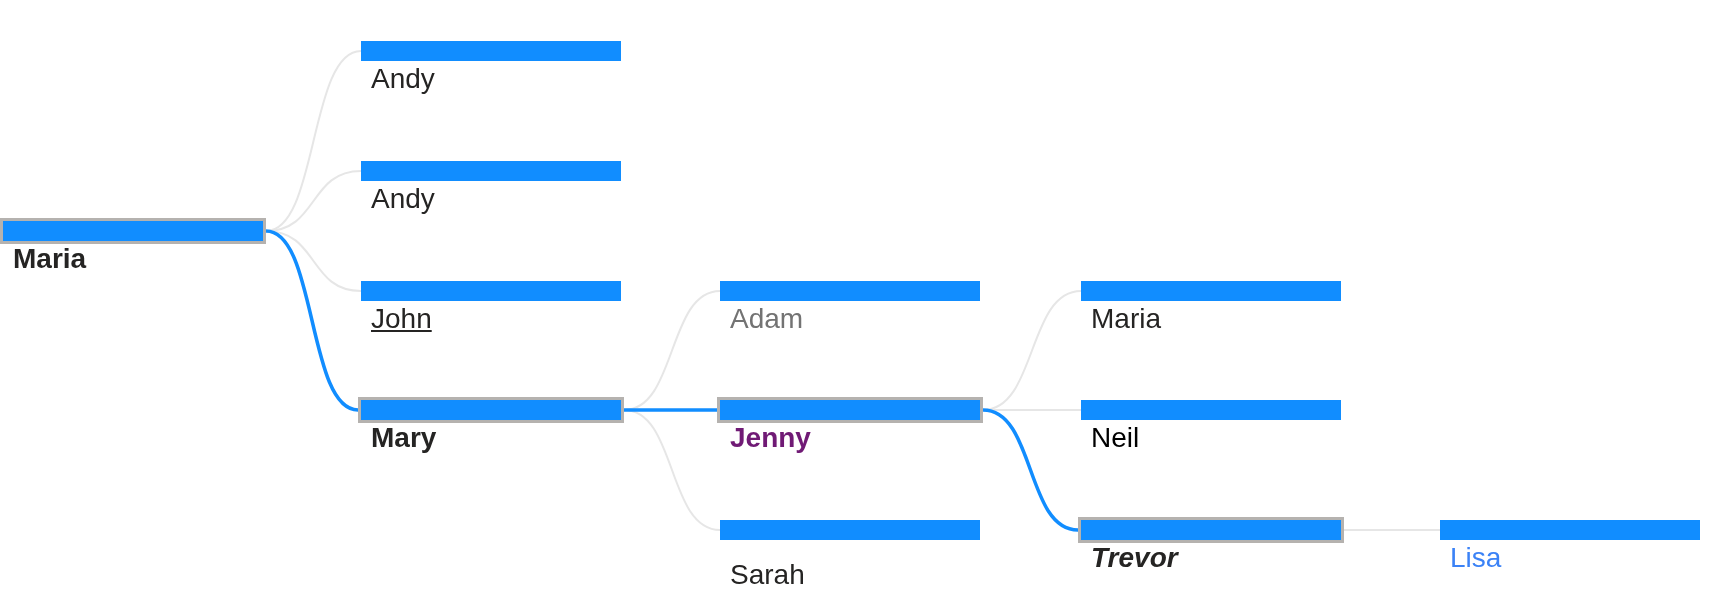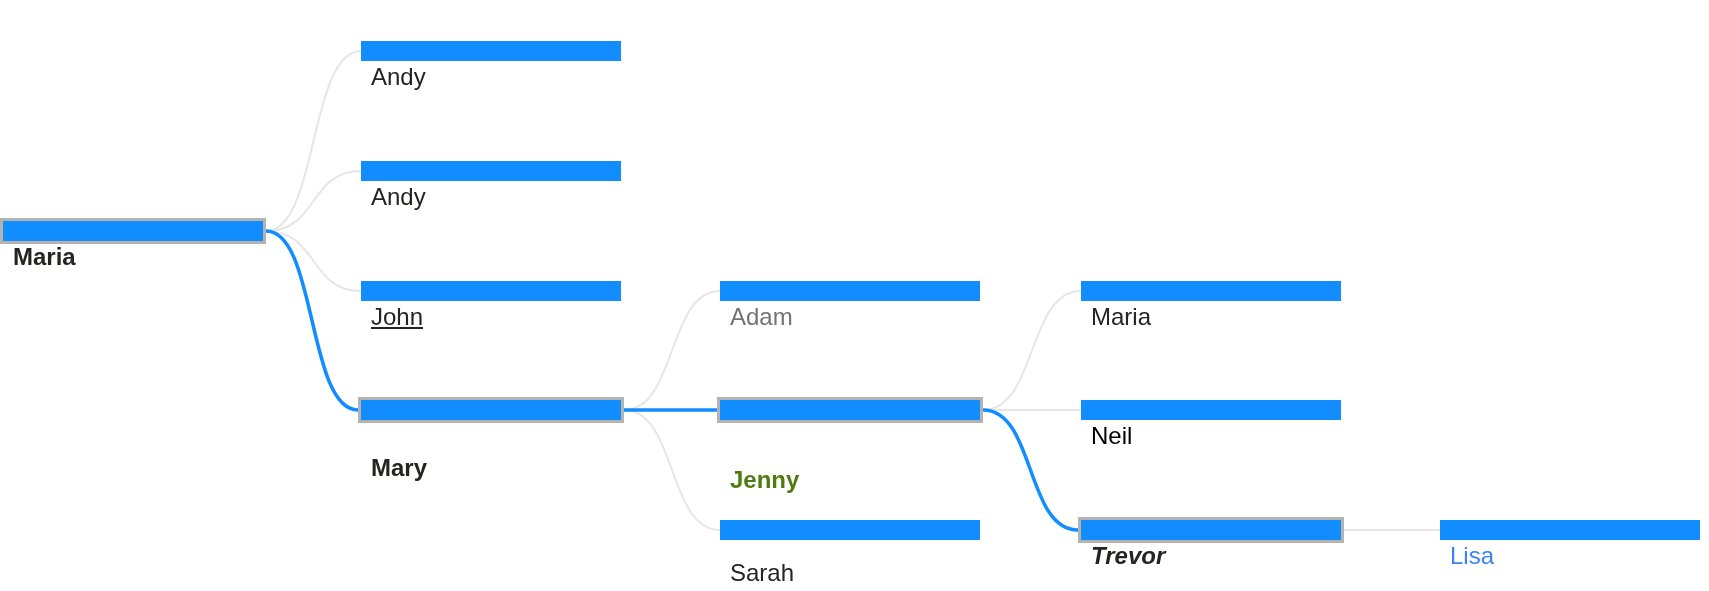--- a/index.html
+++ b/index.html
@@ -27,21 +27,21 @@
     height: 20px;
     z-index: 2;
     cursor: pointer;
   }
   .bar.selected {
     box-shadow: 0 0 0 3px #b5b2af;
   }
   .label {
     position: absolute;
     z-index: 2;
-    font-size: 24px;
+    font-size: 28px;
     line-height: 1.1;
     color: #252423;
     white-space: nowrap;
     font-weight: 400;
   }
   .label.selected {
     font-weight: 700;
   }
   path.link {
     fill: none;
@@ -67,25 +67,25 @@
   <div id="nodes">
       <div class="bar selected" style="left: 3px; top: 221px; background: rgb(17, 141, 255);"></div>
       <div class="label selected" style="left: 13px; top: 244px; color: rgb(37, 36, 35);">Maria</div>
       <div class="bar" style="left: 361px; top: 41px; background: rgb(17, 141, 255);"></div>
       <div class="label" style="left: 371px; top: 64px; color: rgb(37, 36, 35);">Andy</div>
       <div class="bar" style="left: 361px; top: 161px; background: rgb(17, 141, 255);"></div>
       <div class="label" style="left: 371px; top: 184px; color: rgb(37, 36, 35);">Andy</div>
       <div class="bar" style="left: 361px; top: 281px; background: rgb(17, 141, 255);"></div>
       <div class="label" style="left: 371px; top: 304px; color: rgb(37, 36, 35); text-decoration: underline;">John</div>
       <div class="bar selected" style="left: 361px; top: 400px; background: rgb(17, 141, 255);"></div>
-      <div class="label selected" style="left: 371px; top: 423px; color: rgb(37, 36, 35); margin-top: 32px;">Mary</div>
+      <div class="label selected" style="left: 371px; top: 423px; color: rgb(37, 36, 35);">Mary</div>
       <div class="bar" style="left: 720px; top: 281px; background: rgb(17, 141, 255);"></div>
       <div class="label" style="left: 730px; top: 304px; color: #737373;">Adam</div>
       <div class="bar selected" style="left: 720px; top: 400px; background: rgb(17, 141, 255);"></div>
-      <div class="label selected" style="left: 730px; top: 423px; color: #4d7c0f; margin-top: 44px;">Jenny</div>
+      <div class="label selected" style="left: 730px; top: 423px; color: #701a75;">Jenny</div>
       <div class="bar" style="left: 720px; top: 520px; background: rgb(17, 141, 255);"></div>
       <div class="label" style="left: 730px; top: 560px; color: rgb(37, 36, 35);">Sarah</div>
       <div class="bar" style="left: 1081px; top: 281px; background: rgb(17, 141, 255);"></div>
       <div class="label" style="left: 1091px; top: 304px; color: rgb(37, 36, 35);">Maria</div>
       <div class="bar" style="left: 1081px; top: 400px; background: rgb(17, 141, 255);"></div>
       <div class="label" style="left: 1091px; top: 423px; color: #000000;">Neil</div>
       <div class="bar selected" style="left: 1081px; top: 520px; background: rgb(17, 141, 255);"></div>
       <div class="label selected" style="left: 1091px; top: 543px; color: rgb(37, 36, 35); font-style: italic;">Trevor</div>
       <div class="bar" style="left: 1440px; top: 520px; background: rgb(17, 141, 255);"></div>
       <div class="label" style="left: 1450px; top: 543px; color: #3b82f6;">Lisa</div>

